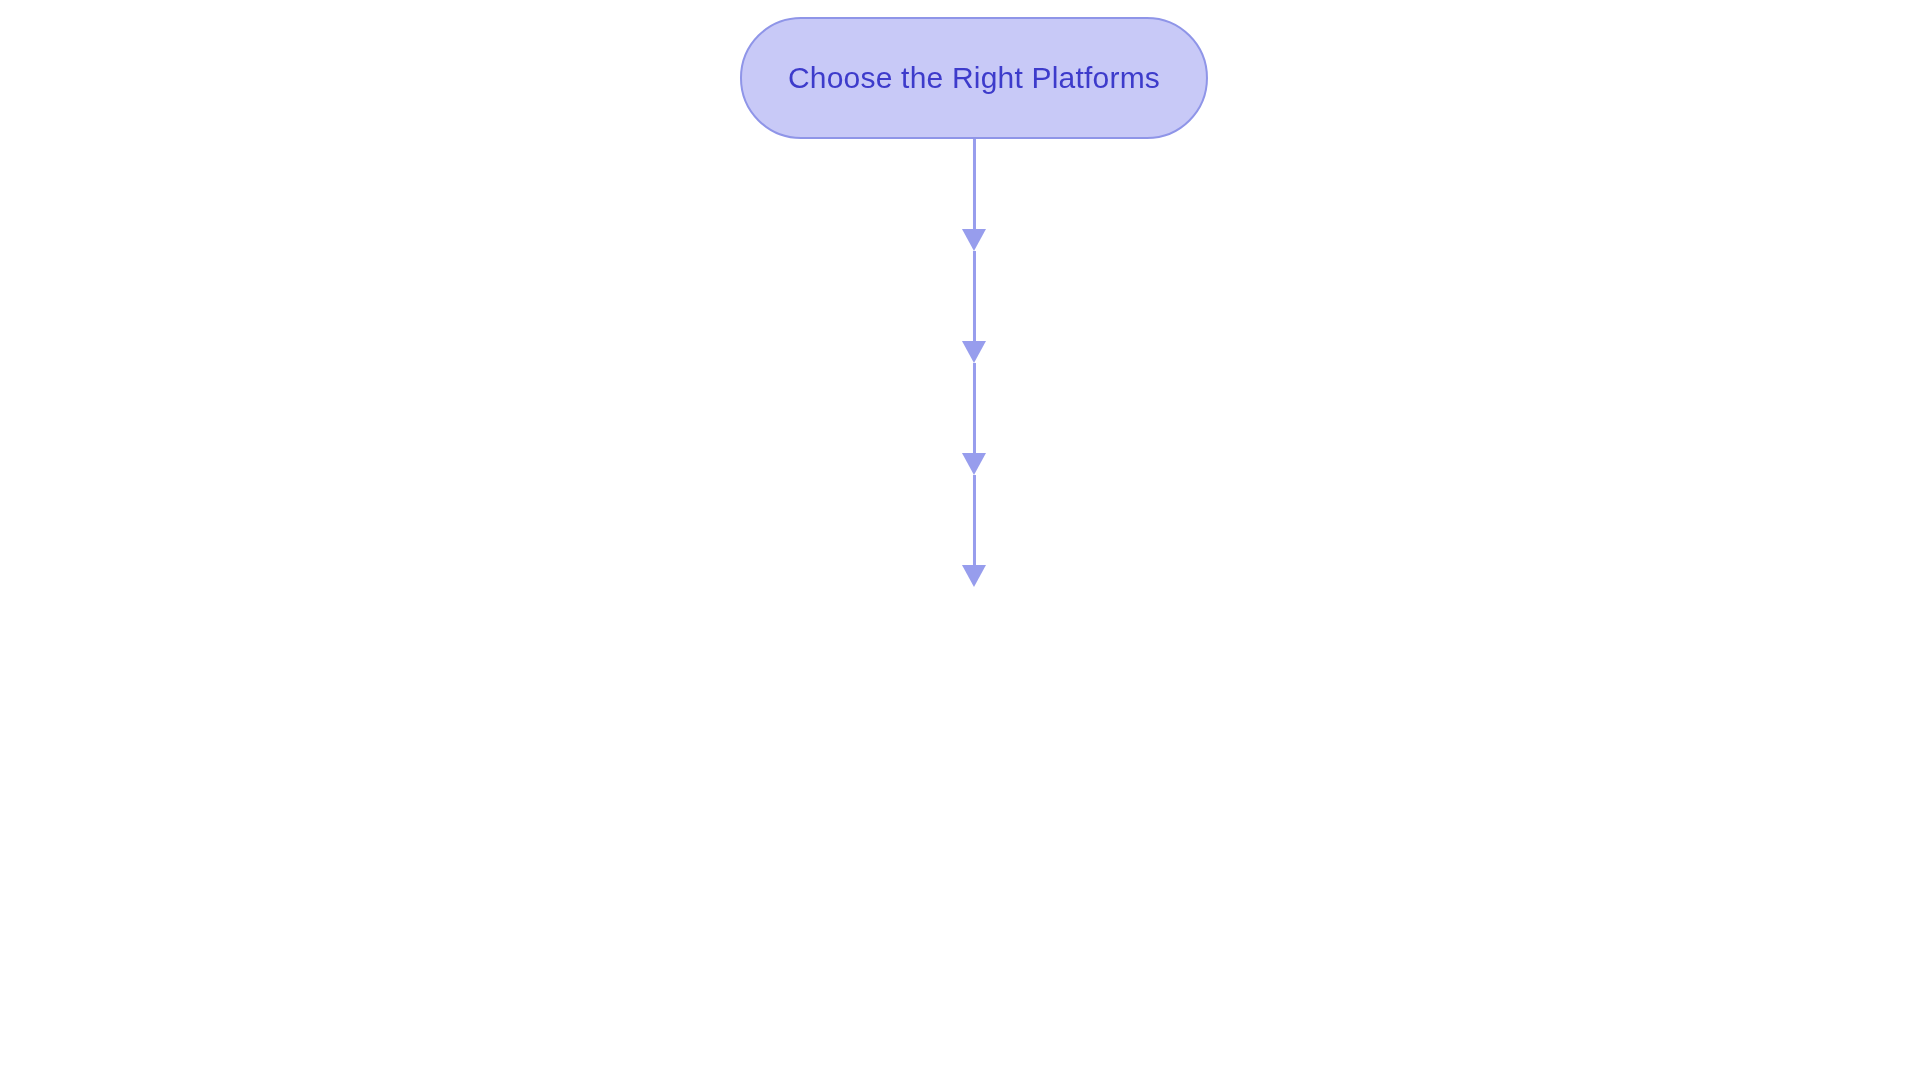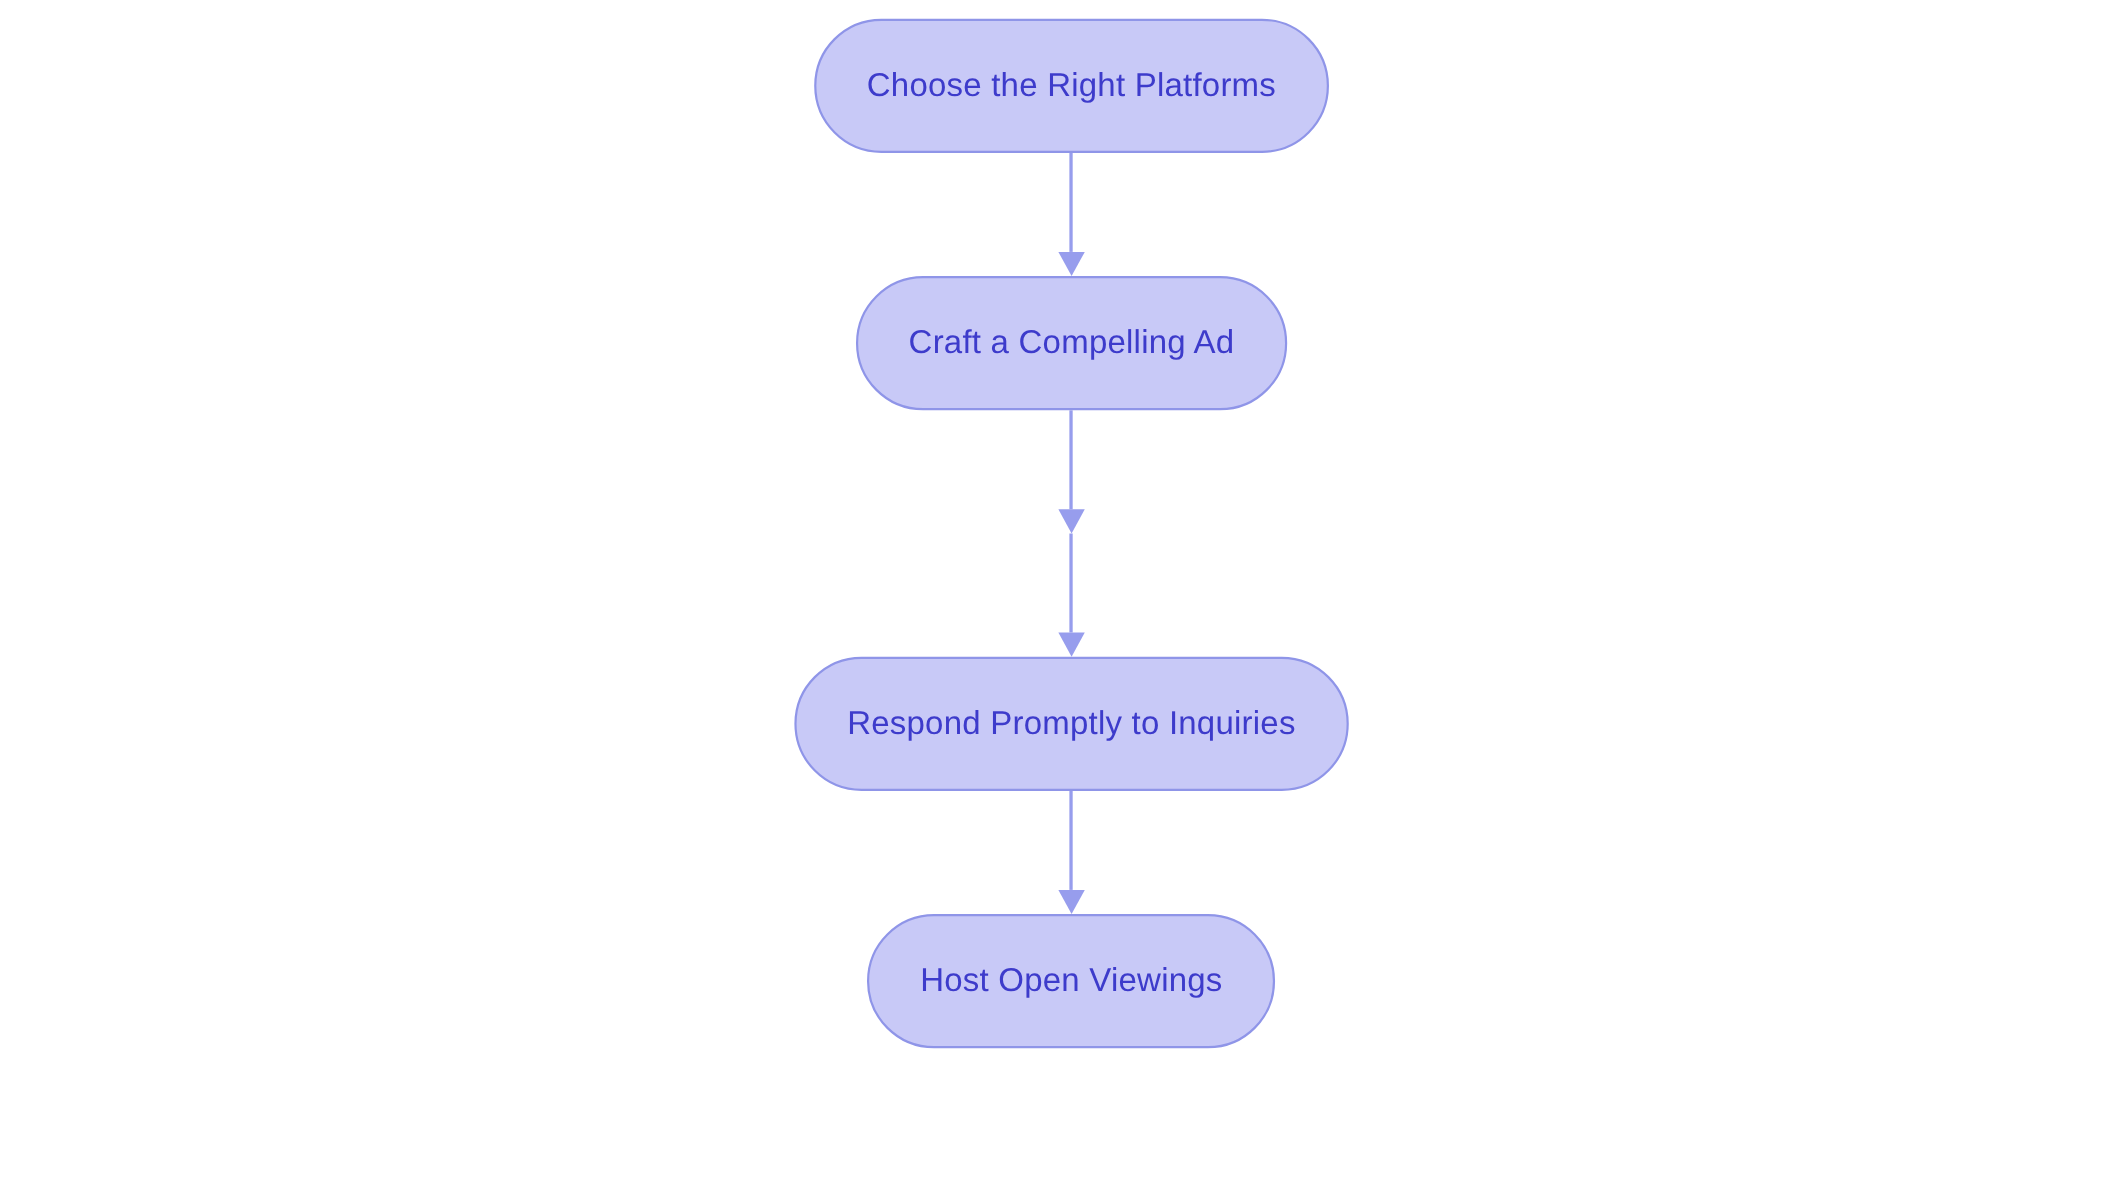--- a/index.html
+++ b/index.html
@@ -76,42 +76,33 @@
 
     <div class="node">
       <span class="node-label">Choose the Right Platforms</span>
     </div>
 
     <div class="arrow">
       <div class="arrow-line"></div>
       <div class="arrow-head"></div>
     </div>
 
-    <div class="node">
-      <span class="node-label">Craft a Compelling Ad</span>
-    </div>
 
     <div class="arrow">
       <div class="arrow-line"></div>
       <div class="arrow-head"></div>
     </div>
 
 
     <div class="arrow">
       <div class="arrow-line"></div>
       <div class="arrow-head"></div>
     </div>
 
-    <div class="node">
-      <span class="node-label">Respond Promptly to Inquiries</span>
-    </div>
 
     <div class="arrow">
       <div class="arrow-line"></div>
       <div class="arrow-head"></div>
     </div>
 
-    <div class="node">
-      <span class="node-label">Host Open Viewings</span>
-    </div>
 
   </div>
 </div>
 
 </body></html>

